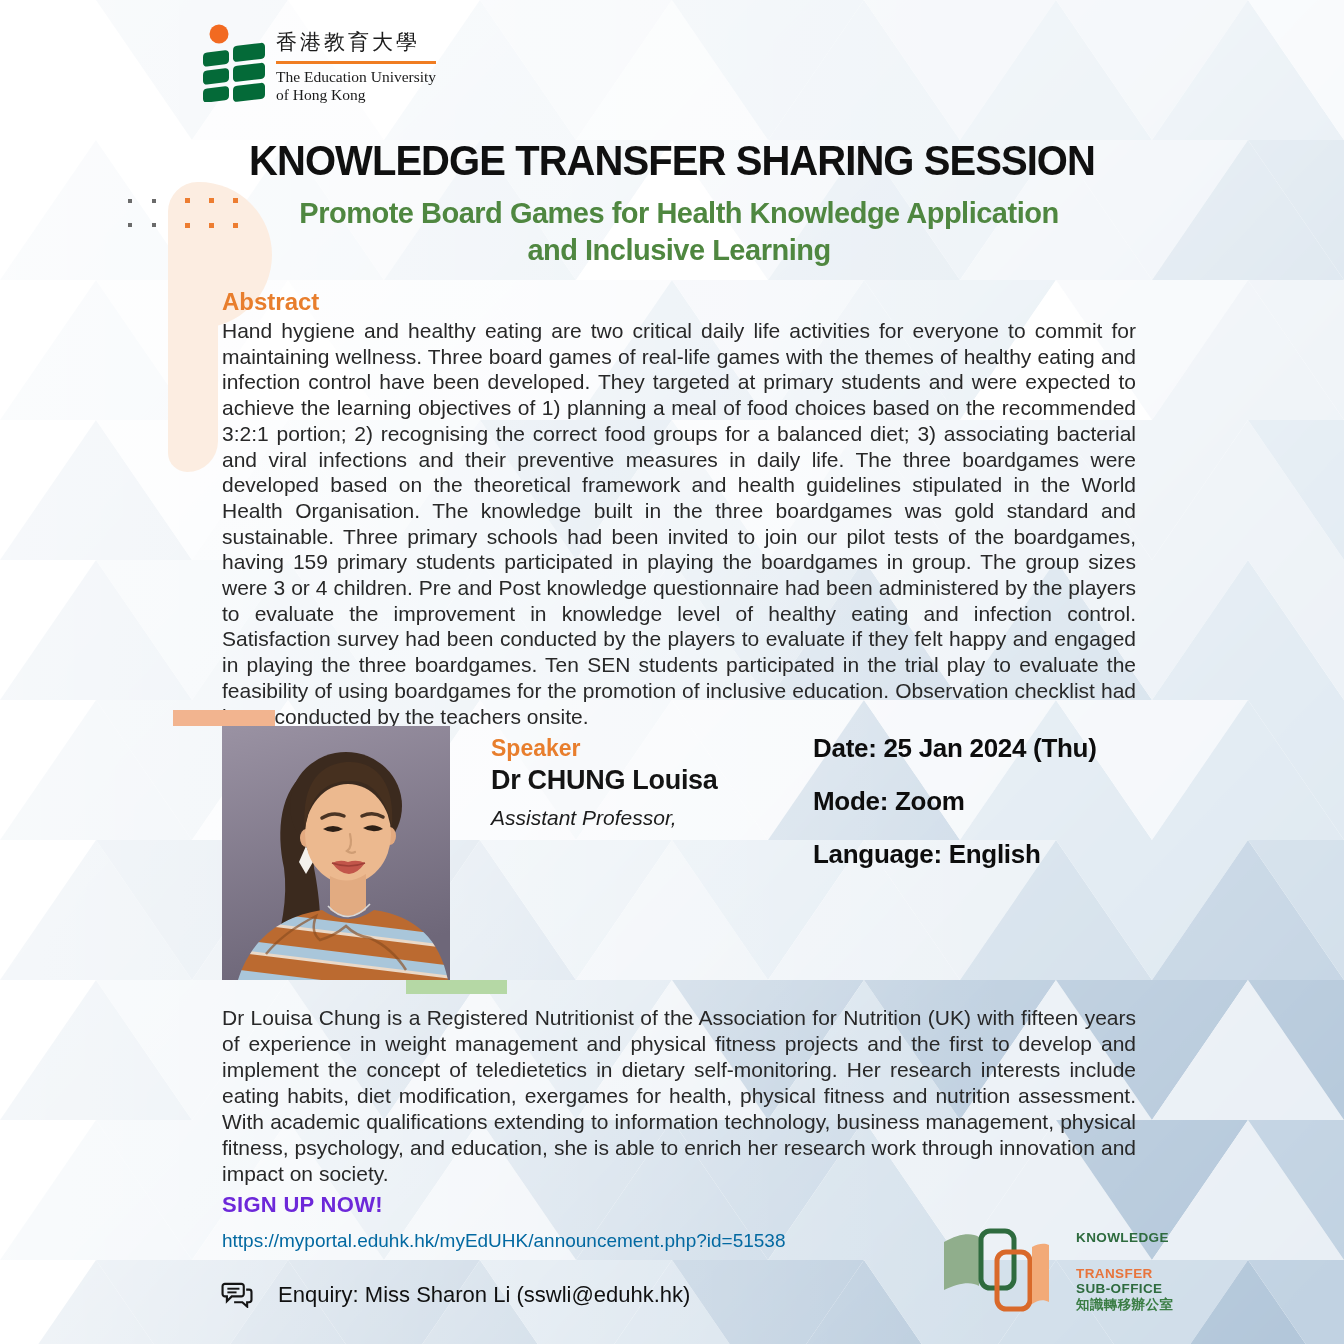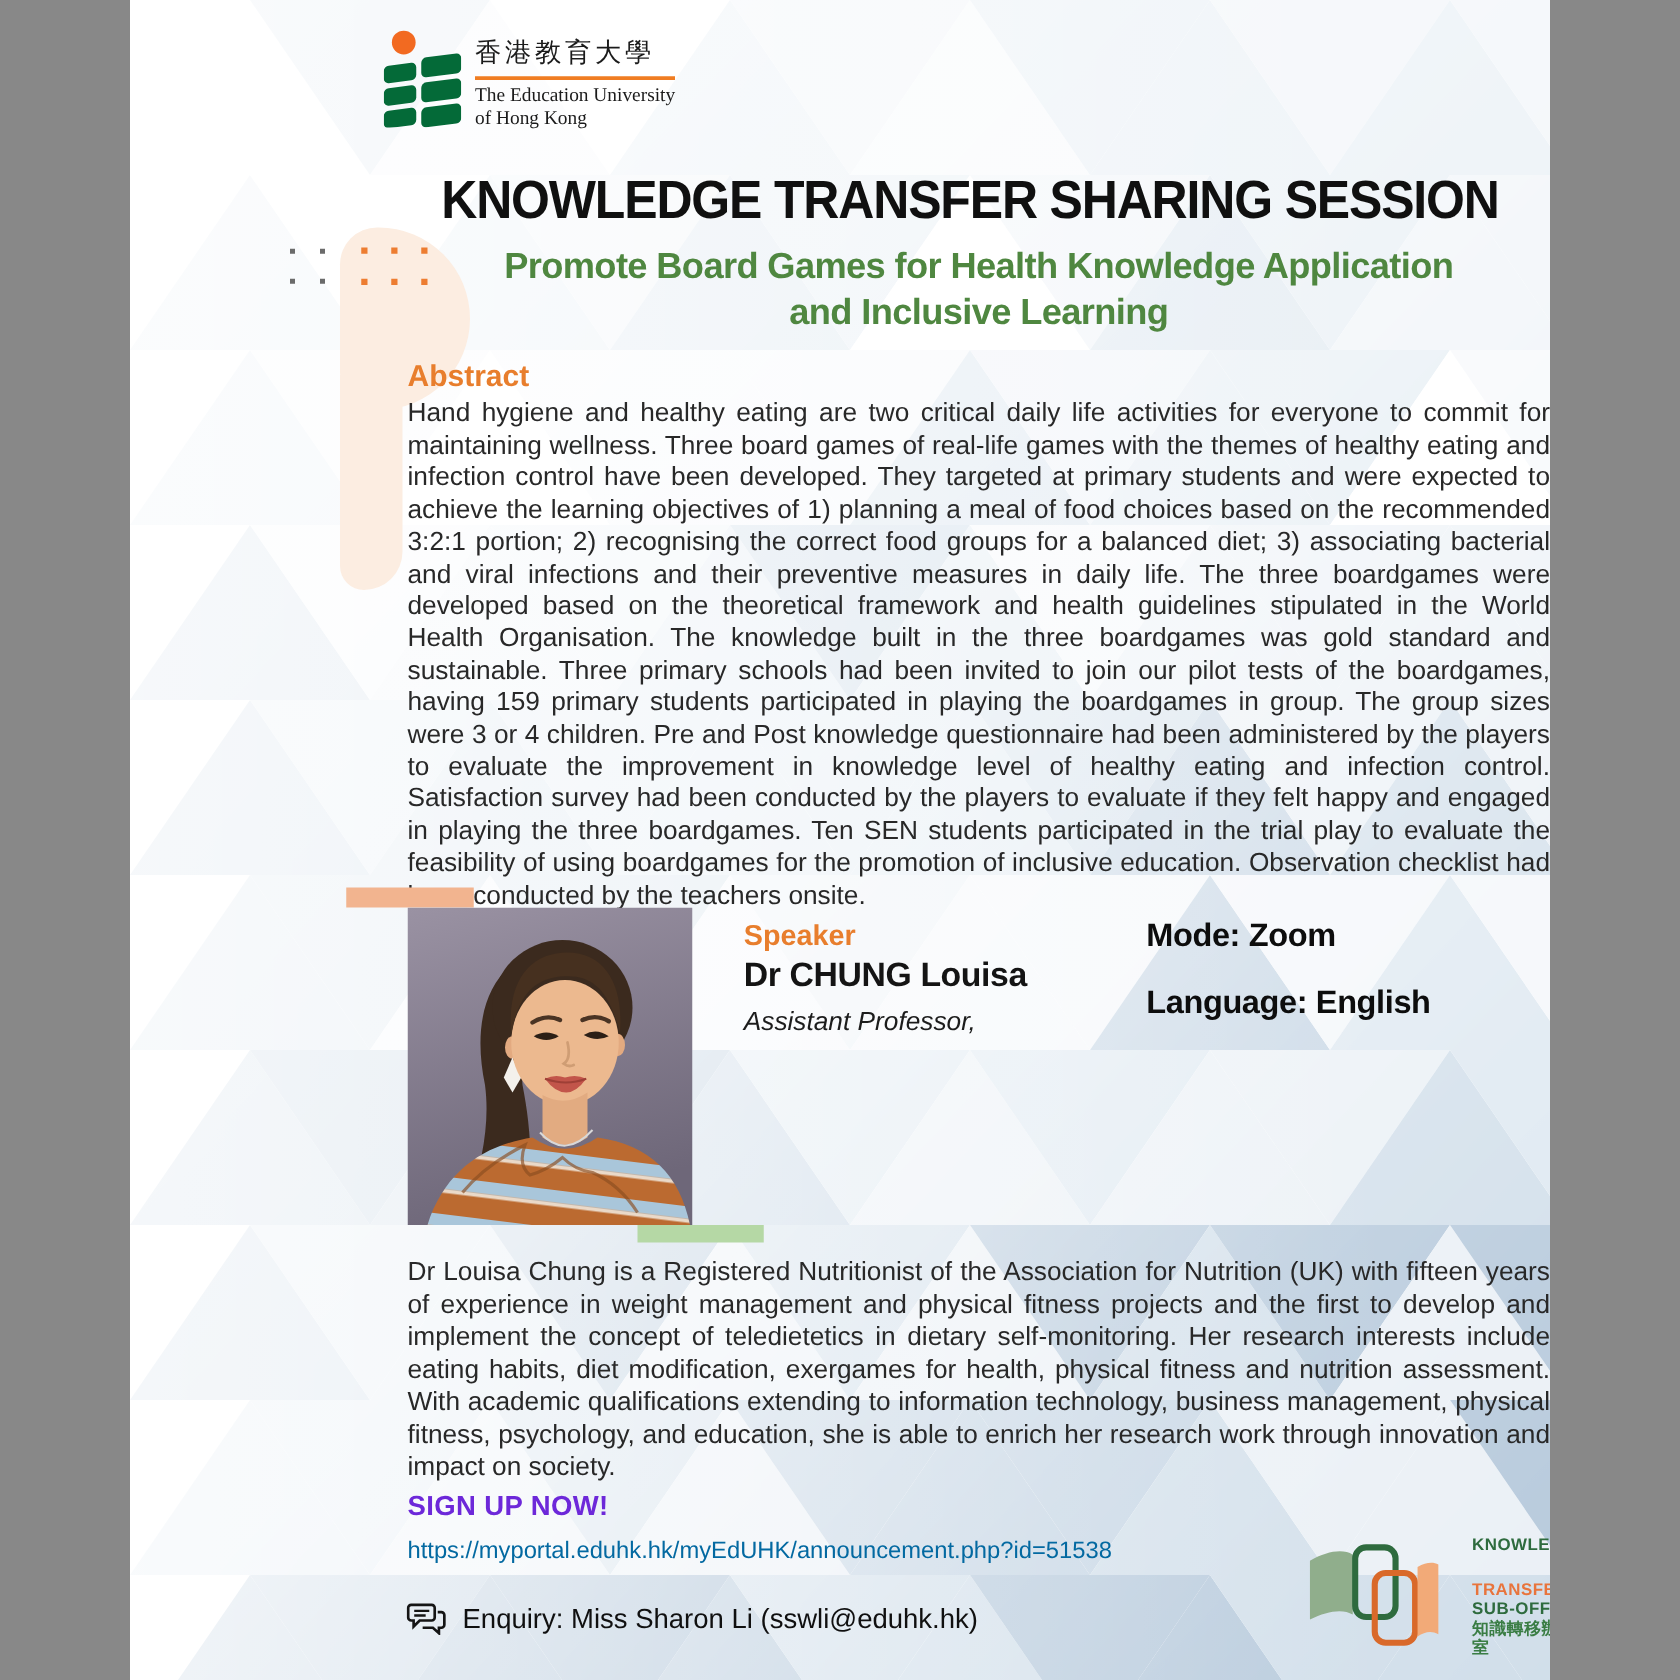--- a/index.html
+++ b/index.html
@@ -1,17 +1,17 @@
 <!DOCTYPE html>
 <html><head>
 <meta charset="utf-8">
 <style>
   html,body{margin:0;padding:0;background:#888;}
   .poster{
-    position:relative;width:1136px;height:1344px;margin:0 auto;
+    position:relative;width:1344px;height:1344px;margin:0 auto;
     background:#ffffff;overflow:hidden;
     font-family:"Liberation Sans",sans-serif;color:#262626;
   }
   #bg{position:absolute;left:0;top:0;}
 
   
   .eduhk-logo-mark{position:absolute;left:203px;top:24px;}
   .eduhk-text{position:absolute;left:276px;top:28px;}
   .eduhk-zh{font-size:21px;letter-spacing:3px;color:#1b1b1b;font-family:"Liberation Serif",serif;}
   .eduhk-rule{width:160px;height:3px;background:#F07D22;margin:5px 0 4px 0;}
@@ -54,21 +54,21 @@
   .details-block{position:absolute;left:813px;top:733px;width:340px;}
   .details-block div{font-size:26px;font-weight:bold;color:#0d0d0d;margin-bottom:22px;letter-spacing:-0.3px;}
 
   
   .bio{
     position:absolute;left:222px;top:1005px;width:914px;
     font-size:21px;line-height:26px;text-align:justify;color:#282828;
   }
   .signup-heading{position:absolute;left:222px;top:1192px;font-size:22px;font-weight:bold;color:#6d28d9;letter-spacing:0.3px;}
   .signup-url{position:absolute;left:222px;top:1230px;font-size:19px;color:#0369a1;text-decoration:none;}
-  .enquiry{position:absolute;left:221px;top:1281px;display:flex;align-items:center;gap:12px;font-size:22px;color:#101010;}
+  .enquiry{position:absolute;left:221px;top:1281px;display:flex;align-items:center;gap:24px;font-size:22px;color:#101010;}
 
   
   .kt-logo{position:absolute;left:942px;top:1228px;display:flex;align-items:center;gap:26px;}
   .kt-text div{font-weight:bold;font-size:13.5px;line-height:15.5px;letter-spacing:0.4px;}
   .kt-l1,.kt-l3{color:#2E6B3E;}
   .kt-l2{color:#E8743C;margin-top:20px;}
   .kt-l4{color:#3A7D44;font-size:14px;letter-spacing:2px;}
 </style>
 </head>
 <body>
@@ -339,20 +339,21 @@
 
   <div class="deco-green-bar"></div>
 
   <div class="speaker-block">
     <div class="speaker-label">Speaker</div>
     <div class="speaker-name">Dr CHUNG Louisa</div>
     <div class="speaker-role">Assistant Professor,</div>
   </div>
 
   <div class="details-block">
+    <div>Date: 25 Jan 2024 (Thu)</div>
     <div>Mode: Zoom</div>
     <div>Language: English</div>
   </div>
 
   <div class="bio">Dr Louisa Chung is a Registered Nutritionist of the Association for Nutrition (UK) with fifteen years of experience in weight management and physical fitness projects and the first to develop and implement the concept of teledietetics in dietary self-monitoring. Her research interests include eating habits, diet modification, exergames for health, physical fitness and nutrition assessment. With academic qualifications extending to information technology, business management, physical fitness, psychology, and education, she is able to enrich her research work through innovation and impact on society.</div>
   <div class="signup-heading">SIGN UP NOW!</div>
   <a class="signup-url" href="#">https://myportal.eduhk.hk/myEdUHK/announcement.php?id=51538</a>
 
   <div class="enquiry">
     <svg width="33" height="27" viewBox="0 0 34 28">

